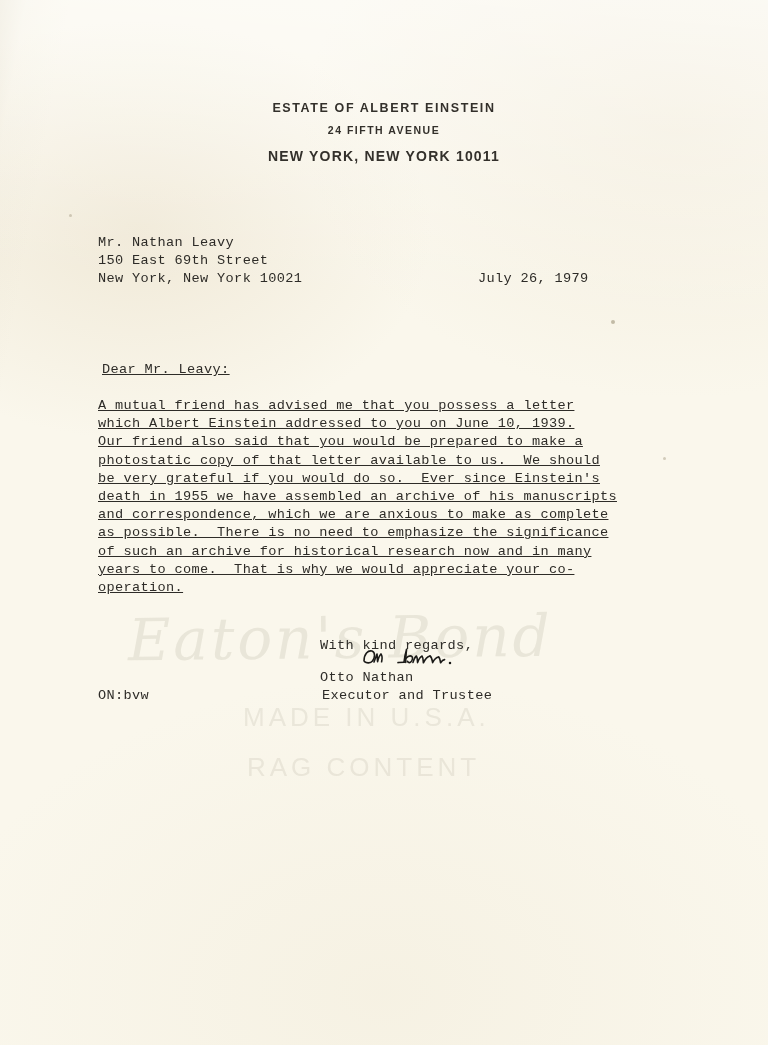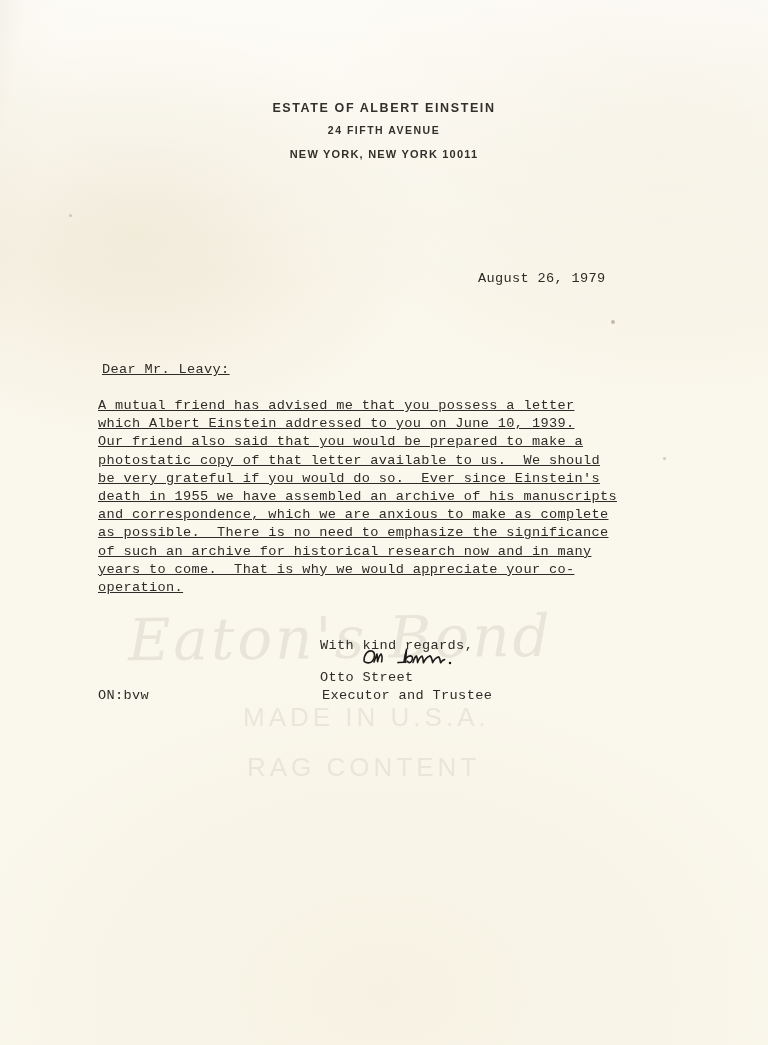--- a/index.html
+++ b/index.html
@@ -111,21 +111,21 @@
     font-size: 12.5px;
     letter-spacing: 1.6px;
     margin-bottom: 9px;
   }
   #lh-street {
     font-size: 10.5px;
     letter-spacing: 1.5px;
     margin-bottom: 12px;
   }
   #lh-city {
-    font-size: 11px;
+    font-size: 14px;
     letter-spacing: 1.2px;
   }
 
   
   .tw {
     position: absolute;
     font-family: "Liberation Mono", "DejaVu Sans Mono", monospace;
     font-size: 13.6px;
     line-height: 18.2px;
     color: #2e2c28;
@@ -170,22 +170,25 @@
   <div class="speck" style="left:611px; top:320px;"></div>
   <div class="speck s2" style="left:663px; top:457px;"></div>
   <div class="speck s2" style="left:69px; top:214px;"></div>
 
   <div id="letterhead">
     <div class="lh-line" id="lh-name">ESTATE OF ALBERT EINSTEIN</div>
     <div class="lh-line" id="lh-street">24 FIFTH AVENUE</div>
     <div class="lh-line" id="lh-city">NEW YORK, NEW YORK 10011</div>
   </div>
 
-
-  <div class="tw" id="date-line">August 26, 1979</div>
+  <div class="tw" id="addressee">Mr. Nathan Leavy
+150 East 69th Street
+New York, New York 10021</div>
+
+  <div class="tw" id="date-line">July 26, 1979</div>
 
   <div class="tw" id="salutation">Dear Mr. Leavy:</div>
 
   <div class="tw" id="body-text">A mutual friend has advised me that you possess a letter
 which Albert Einstein addressed to you on June 10, 1939.
 Our friend also said that you would be prepared to make a
 photostatic copy of that letter available to us.  We should
 be very grateful if you would do so.  Ever since Einstein's
 death in 1955 we have assembled an archive of his manuscripts
 and correspondence, which we are anxious to make as complete
@@ -207,18 +210,18 @@
         <path d="M51 17.4 C51.8 14.6, 53 12, 54.4 11 C55.6 12.4, 55.2 15.4, 55.6 17.6 C56.6 14.6, 58.2 11.8, 60 11.2"></path>
         <path d="M60 11.2 C61.4 12.6, 61 15.6, 61.4 17.8 C63 14.4, 65.4 11.6, 68 11"></path>
         <path d="M68 11 C70 12.2, 70.2 15.4, 70.6 17.6 C72 15, 74.2 12.4, 76.6 12"></path>
         <path d="M76.6 12 C78.4 13.4, 78 16, 78.6 17.8 C79.6 16.2, 81 14.8, 82.6 14.6"></path>
         <path d="M36 17.6 C38.2 17.4, 40.2 17.2, 42.4 17.2"></path>
       </g>
       <circle cx="88" cy="18" r="1.25" fill="#1b1a18"></circle>
     </svg>
   </div>
 
-  <div class="tw" id="sig-name">Otto Street</div>
+  <div class="tw" id="sig-name">Otto Nathan</div>
   <div class="tw" id="sig-title">Executor and Trustee</div>
 
   <div class="tw" id="initials">ON:bvw</div>
 
 </div>
 
 </body></html>

